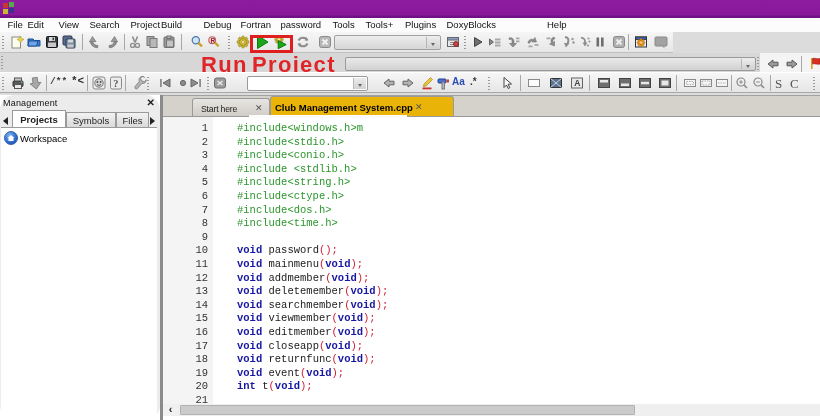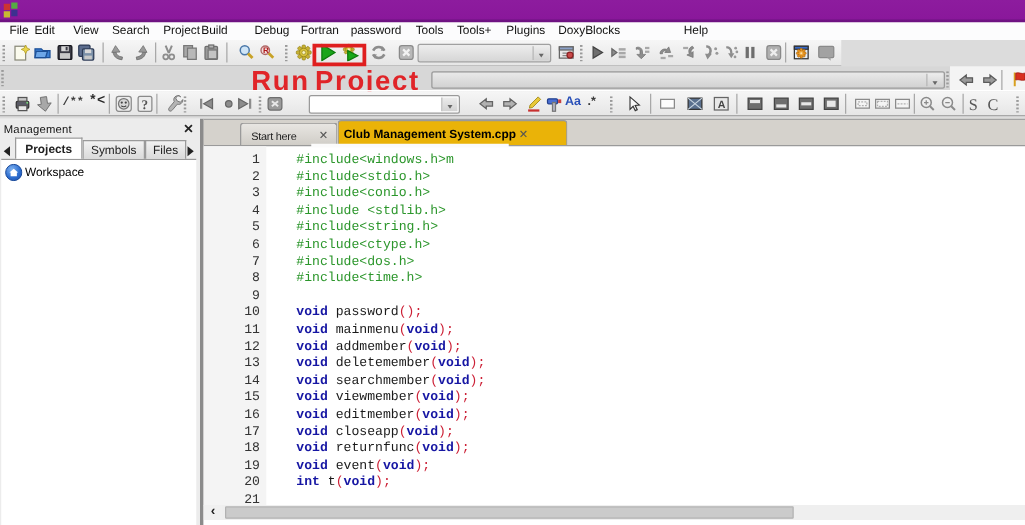--- a/index.html
+++ b/index.html
@@ -24,21 +24,21 @@
   .ticon { position:absolute; top:3px; width:14px; height:14px; }
   svg { display:block; }
   #redbox { left:250px; top:2.5px; width:43px; height:18.5px; border:3px solid #df1f1f; }
   #runproject { left:201px; top:19.5px; width:220px; font-size:22px; font-weight:bold; letter-spacing:1.3px; word-spacing:-3px; color:#e02428; }
   #combo1 { left:334px; top:3px; width:107px; height:15px; background:linear-gradient(#ededed,#d6d6d6); border:1px solid #a0a0a0; border-radius:2px; }
   #combo-long { left:345px; top:25px; width:411px; height:14px; background:linear-gradient(#e9e9e9,#d2d2d2); border:1px solid #9a9a9a; border-radius:2px; }
   #panelTR { left:760px; top:21px; width:60px; height:19px; background:#f4f4f4; }
   #combo2 { left:247px; top:3px; width:121px; height:15px; background:#fff; border:1px solid #9a9a9a; border-radius:2px; }
   .combo-arrow { position:absolute; right:1px; top:1px; bottom:1px; width:13px; background:linear-gradient(#ececec,#d2d2d2); border-left:1px solid #b6b6b6; } .combo-arrow:after { content:""; position:absolute; left:4px; top:5.5px; border:2.5px solid transparent; border-top:3.5px solid #666; }
   
-  #mgmt { left:0; top:95px; width:160px; height:325px; background:#ececec; }
+  #mgmt { left:0; top:95px; width:160px; height:325px; background:#ececec;border-radius:15px; }
   #mgmt-title { position:absolute; left:3px; top:2.5px; font-size:9px; color:#111; letter-spacing:0.2px; }
   #mgmt-x { position:absolute; right:5px; top:1.5px; font-size:10px; font-weight:600; color:#222; }
   #mgmt-tabs { position:absolute; left:0; top:15px; width:158px; height:17px; }
   .mtab { position:absolute; top:2px; height:15px; background:linear-gradient(#f2f2f2,#dadada); border:1px solid #9a9a9a; border-bottom:none; font-size:9.5px; text-align:center; color:#222; padding-top:2px; }
   #mtab-active { background:#fff; font-weight:bold; top:0px; height:17px; padding-top:3px; z-index:3; }
   #mgmt-content { position:absolute; left:1px; top:32px; width:156px; height:293px; background:#fff; border-top:1px solid #9a9a9a; }
   #splitter-dark { left:160px; top:95px; width:3px; height:325px; background:#8b8b8b; }
   
   #editor { left:163px; top:95px; width:657px; height:325px; background:#d5d2cc; }
   #edit-topline { position:absolute; left:0; top:0; width:657px; height:1px; background:#a2a2a2; }

